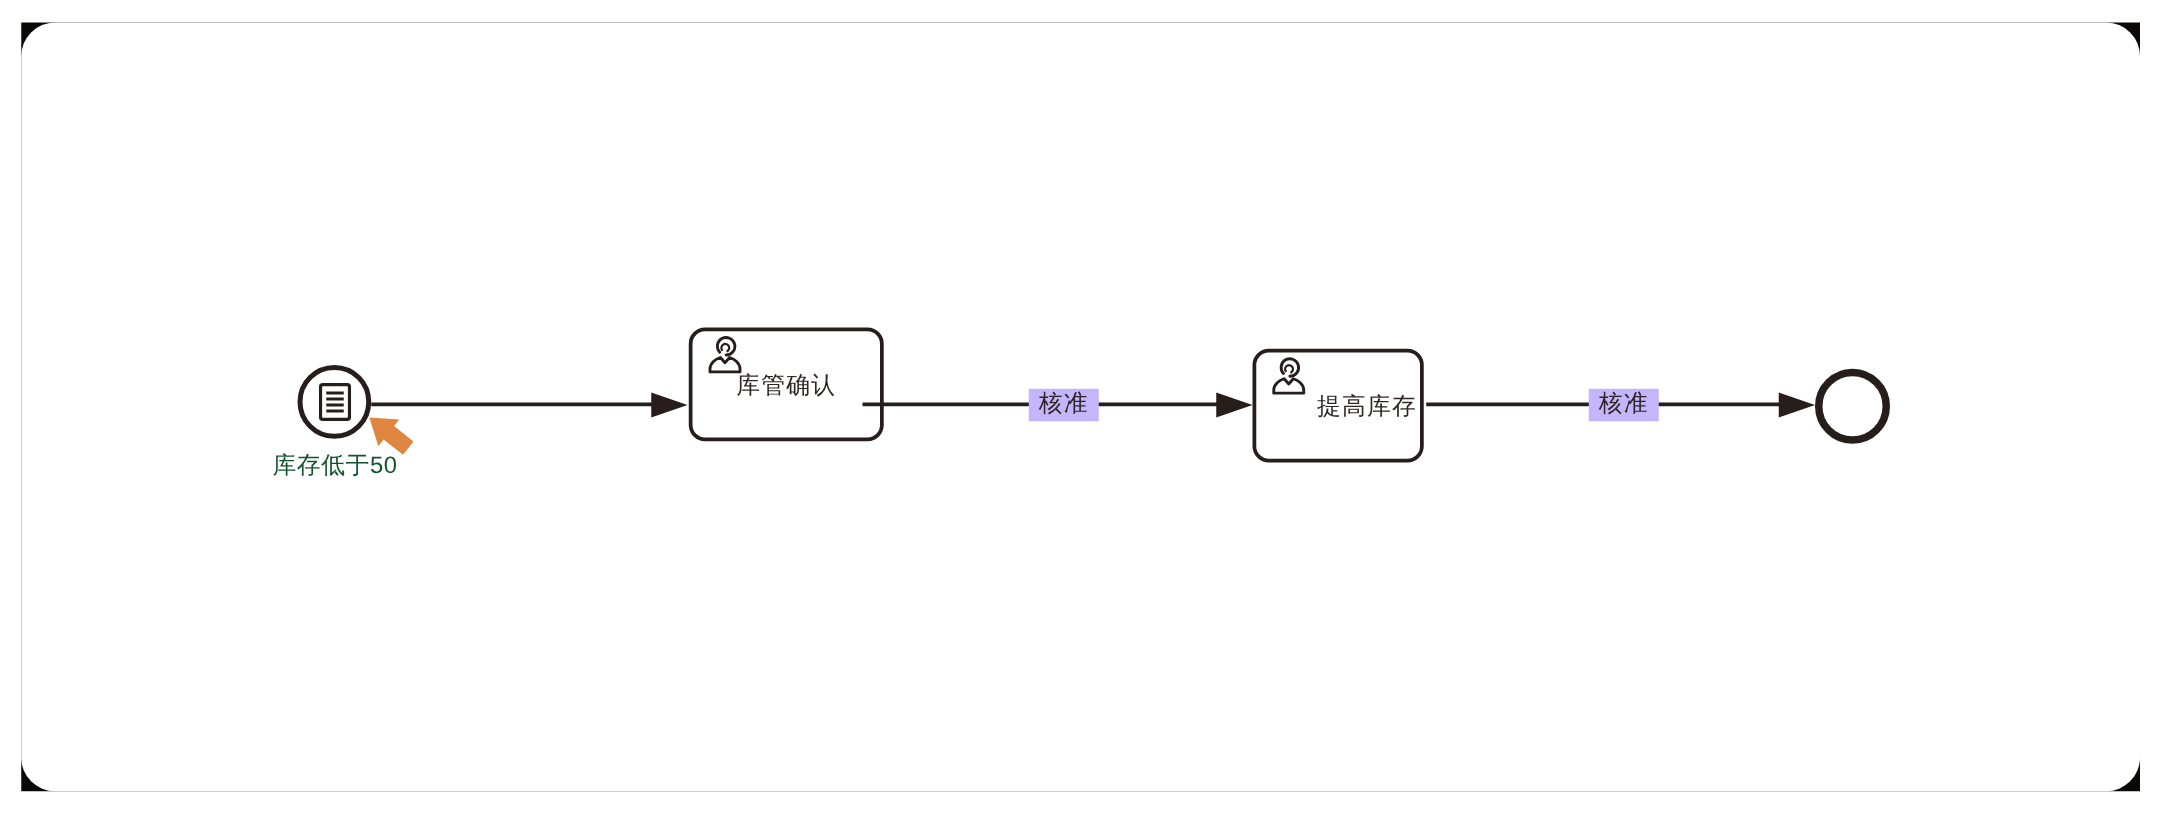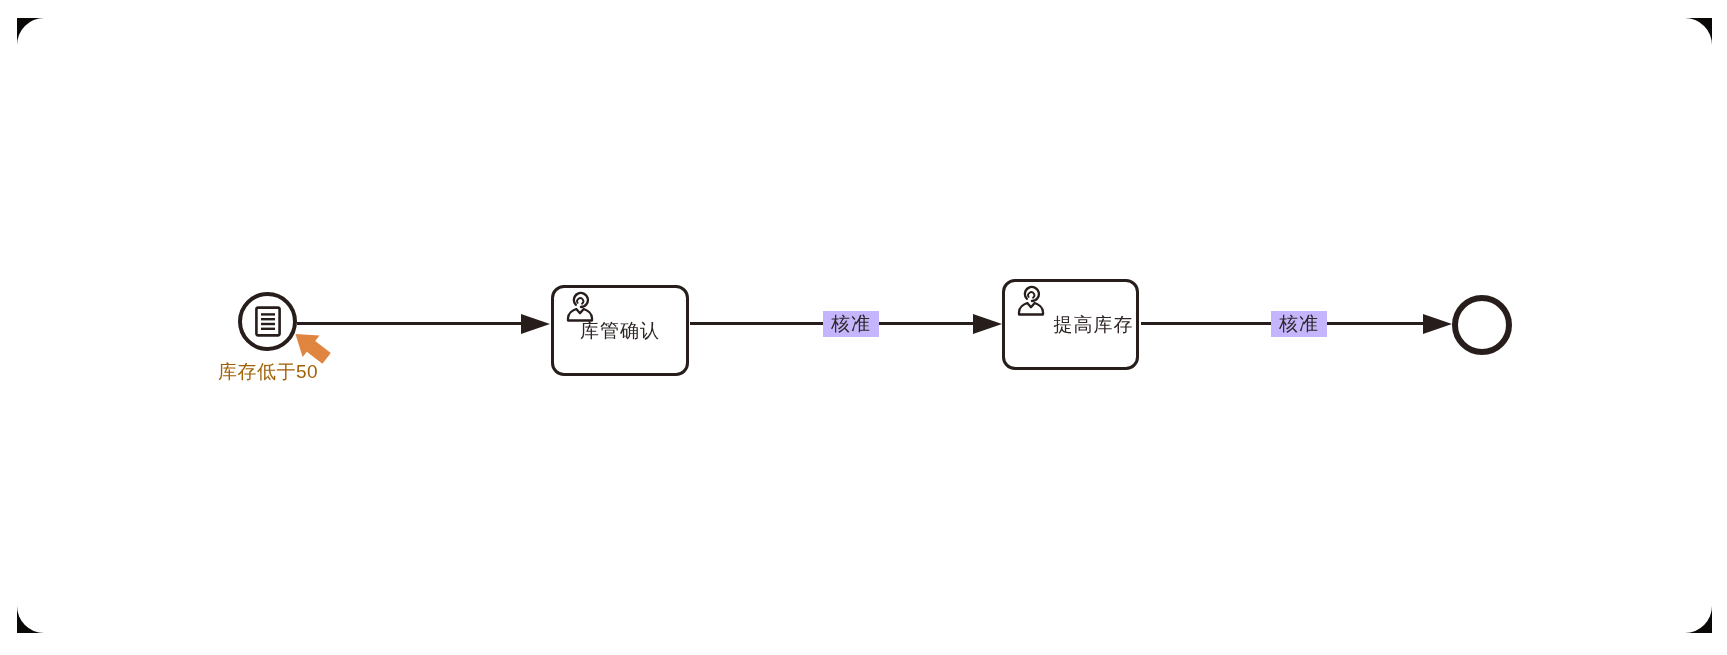--- a/index.html
+++ b/index.html
@@ -19,34 +19,34 @@
   .layer{position:absolute;inset:0;}
 
   
   .event{position:absolute;border-radius:50%;background:#fff;display:flex;align-items:center;justify-content:center;}
   .start-event{left:238px;top:292px;width:59px;height:59px;border:4.5px solid var(--ink);}
   .end-event{left:1452px;top:295px;width:60px;height:60px;border:6.5px solid var(--ink);}
 
   
   .task{position:absolute;height:91px;background:#fff;border:3px solid var(--ink);border-radius:13px;
         display:flex;align-items:center;justify-content:center;}
-  .task-1{left:551px;top:285px;width:138px;}
+  .task-1{left:551px;top:262px;width:156px;}
   .task-2{left:1002px;top:279px;width:137px;padding-left:46px;}
   .task-label{font-size:19px;letter-spacing:1px;color:#2e2624;}
   .user-icon{position:absolute;left:9px;top:3px;}
 
   
   .flow-line{position:absolute;height:0;border-top:3px solid var(--ink);}
   .arrow-head{position:absolute;width:0;height:0;border-top:10px solid transparent;
               border-bottom:10px solid transparent;border-left:29px solid var(--ink);}
   .flow-label{position:absolute;top:311px;transform:translateX(-50%);background:#c4b5fd;
               padding:0 8px;font-size:19px;line-height:26px;letter-spacing:1px;white-space:nowrap;color:#2e2624;}
 
   .start-label{position:absolute;left:268px;top:359px;transform:translateX(-50%);
-               font-size:19px;letter-spacing:0.5px;white-space:nowrap;color:#a16207;}
+               font-size:19px;letter-spacing:0.5px;white-space:nowrap;color:#14532d;}
 
   .cursor{position:absolute;left:293px;top:318px;}
 
   svg .stroke{stroke:var(--ink);fill:none;}
 </style>
 </head>
 <body>
 
 <div class="page">
 

